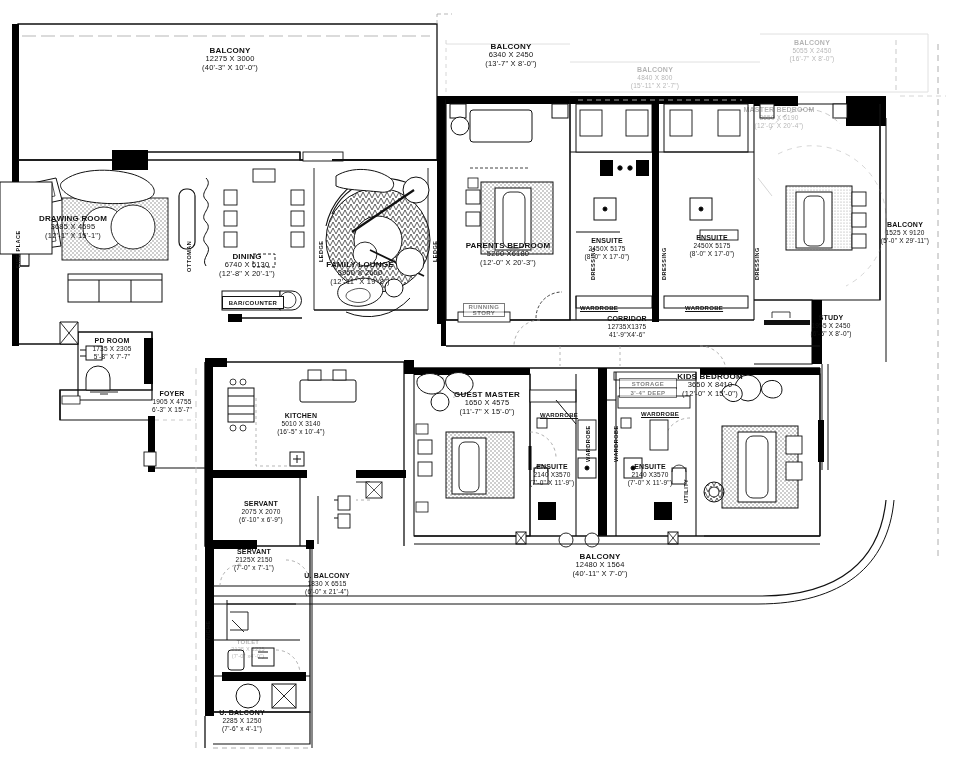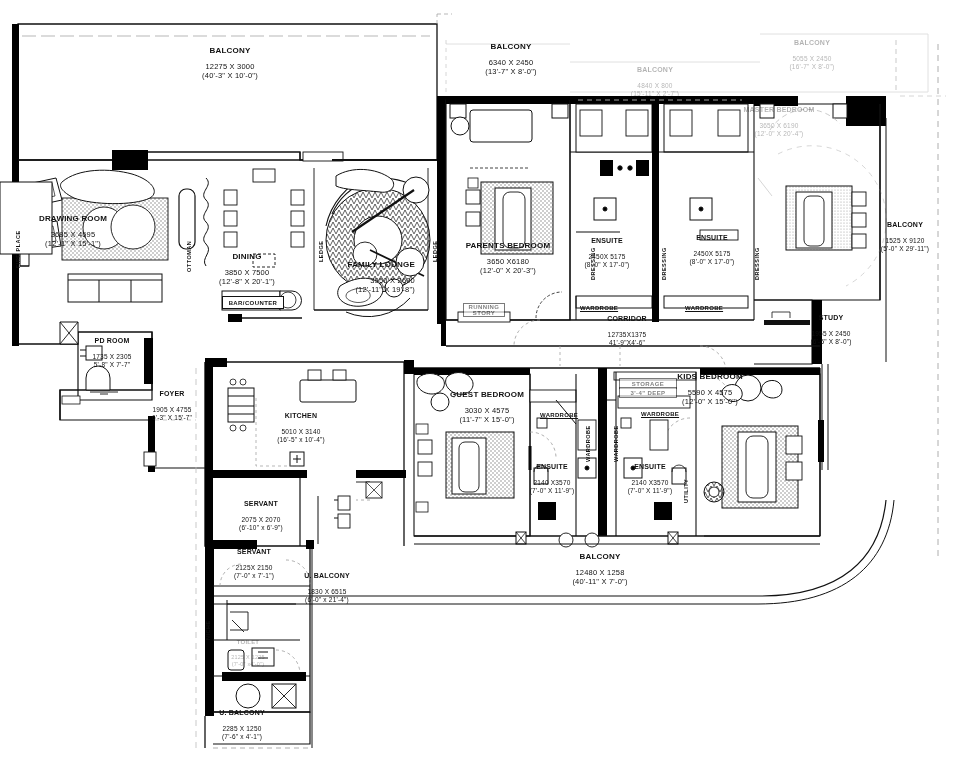--- a/index.html
+++ b/index.html
@@ -4,21 +4,21 @@
 <title>Floor Plan</title>
 <style>
   html,body{margin:0;padding:0;background:#ffffff;}
   body{font-family:"Liberation Sans",sans-serif;}
   #plan{position:relative;width:956px;height:764px;background:#fff;overflow:hidden;}
   #plan svg{position:absolute;left:0;top:0;}
   .lbl{position:absolute;text-align:center;color:#111;line-height:1.18;
        font-family:"Liberation Sans",sans-serif;white-space:nowrap;
        letter-spacing:.2px;}
   .lbl .l1{font-weight:bold;font-size:8px;}
-  .lbl .l2{font-size:7.5px;margin-top:8px;}
+  .lbl .l2{font-size:7.5px;}
   .lbl .l3{font-size:7.5px;}
   .lbl.small .l1{font-size:7px;}
   .lbl.small .l2,.lbl.small .l3{font-size:6.5px;}
   .lbl.tiny .l1{font-size:6px;}
   .lbl.tiny .l2,.lbl.tiny .l3{font-size:5.5px;}
   .lbl.faded{opacity:.32;}
   .boxlbl{position:absolute;border:1.1px solid #111;background:#fff;
           text-align:center;font-size:6px;font-weight:bold;color:#111;
           display:flex;align-items:center;justify-content:center;
           letter-spacing:.4px;font-family:"Liberation Sans",sans-serif;}
@@ -381,24 +381,24 @@
         <div class="l2">12275 X 3000</div>
         <div class="l3">(40'-3" X 10'-0")</div>
       </div>
       <div class="lbl" style="left: -7px; top: 214px; width: 160px;">
         <div class="l1">DRAWING ROOM</div>
         <div class="l2">3685 X 4595</div>
         <div class="l3">(12'-1" X 15'-1")</div>
       </div>
       <div class="lbl" style="left: 167px; top: 252px; width: 160px;">
         <div class="l1">DINING</div>
-        <div class="l2">3850 X 7500</div>
+        <div class="l2">6740 X 6130</div>
         <div class="l3">(12'-8" X 20'-1")</div>
       </div>
-      <div class="lbl" style="left: 255px; top: 260px; width: 160px; text-align: right;">
+      <div class="lbl" style="left: 280px; top: 260px; width: 160px;">
         <div class="l1">FAMILY LOUNGE</div>
         <div class="l2">3950 X 2600</div>
         <div class="l3">(12'-11"  X 19'-8")</div>
       </div>
       <div class="lbl" style="left: 431px; top: 42px; width: 160px;">
         <div class="l1">BALCONY</div>
         <div class="l2">6340 X 2450</div>
         <div class="l3">(13'-7" X 8'-0")</div>
       </div>
       <div class="lbl small faded" style="left: 575px; top: 66px; width: 160px;">
@@ -406,21 +406,21 @@
         <div class="l2">4840 X 800</div>
         <div class="l3">(15'-11" X 2'-7")</div>
       </div>
       <div class="lbl small faded" style="left: 732px; top: 39px; width: 160px;">
         <div class="l1">BALCONY</div>
         <div class="l2">5055 X 2450</div>
         <div class="l3">(16'-7" X 8'-0")</div>
       </div>
       <div class="lbl" style="left: 428px; top: 241px; width: 160px;">
         <div class="l1">PARENTS BEDROOM</div>
-        <div class="l2">3650 X6180</div>
+        <div class="l2">5200 X6180</div>
         <div class="l3">(12'-0" X 20'-3")</div>
       </div>
       <div class="lbl small" style="left: 527px; top: 237px; width: 160px;">
         <div class="l1">ENSUITE</div>
         <div class="l2">2450X 5175</div>
         <div class="l3">(8'-0" X 17'-0")</div>
       </div>
       <div class="lbl small" style="left: 632px; top: 234px; width: 160px;">
         <div class="l1">ENSUITE</div>
         <div class="l2">2450X 5175</div>
@@ -455,42 +455,42 @@
         <div class="l1">FOYER</div>
         <div class="l2">1905 X 4755</div>
         <div class="l3">6'-3" X 15'-7"</div>
       </div>
       <div class="lbl small" style="left: 221px; top: 412px; width: 160px;">
         <div class="l1">KITCHEN</div>
         <div class="l2">5010 X 3140</div>
         <div class="l3">(16'-5" x 10'-4")</div>
       </div>
       <div class="lbl" style="left: 407px; top: 390px; width: 160px;">
-        <div class="l1">GUEST BEDROOM</div>
-        <div class="l2">3030 X 4575</div>
+        <div class="l1">GUEST MASTER</div>
+        <div class="l2">1650 X 4575</div>
         <div class="l3">(11'-7" X 15'-0")</div>
       </div>
       <div class="lbl" style="left: 630px; top: 372px; width: 160px;">
         <div class="l1">KIDS BEDROOM</div>
-        <div class="l2">5590 X 4575</div>
+        <div class="l2">3650 X 8410</div>
         <div class="l3">(12'-0" X 15'-0")</div>
       </div>
       <div class="lbl small" style="left: 472px; top: 463px; width: 160px;">
         <div class="l1">ENSUITE</div>
         <div class="l2">2140 X3570</div>
         <div class="l3">(7'-0" X 11'-9")</div>
       </div>
       <div class="lbl small" style="left: 570px; top: 463px; width: 160px;">
         <div class="l1">ENSUITE</div>
         <div class="l2">2140 X3570</div>
         <div class="l3">(7'-0" X 11'-9")</div>
       </div>
       <div class="lbl" style="left: 520px; top: 552px; width: 160px;">
         <div class="l1">BALCONY</div>
-        <div class="l2">12480 X 1258</div>
+        <div class="l2">12480 X 1564</div>
         <div class="l3">(40'-11" X 7'-0")</div>
       </div>
       <div class="lbl small" style="left: 181px; top: 500px; width: 160px;">
         <div class="l1">SERVANT</div>
         <div class="l2">2075 X 2070</div>
         <div class="l3">(6'-10" x 6'-9")</div>
       </div>
       <div class="lbl small" style="left: 174px; top: 548px; width: 160px;">
         <div class="l1">SERVANT</div>
         <div class="l2">2125X 2150</div>

